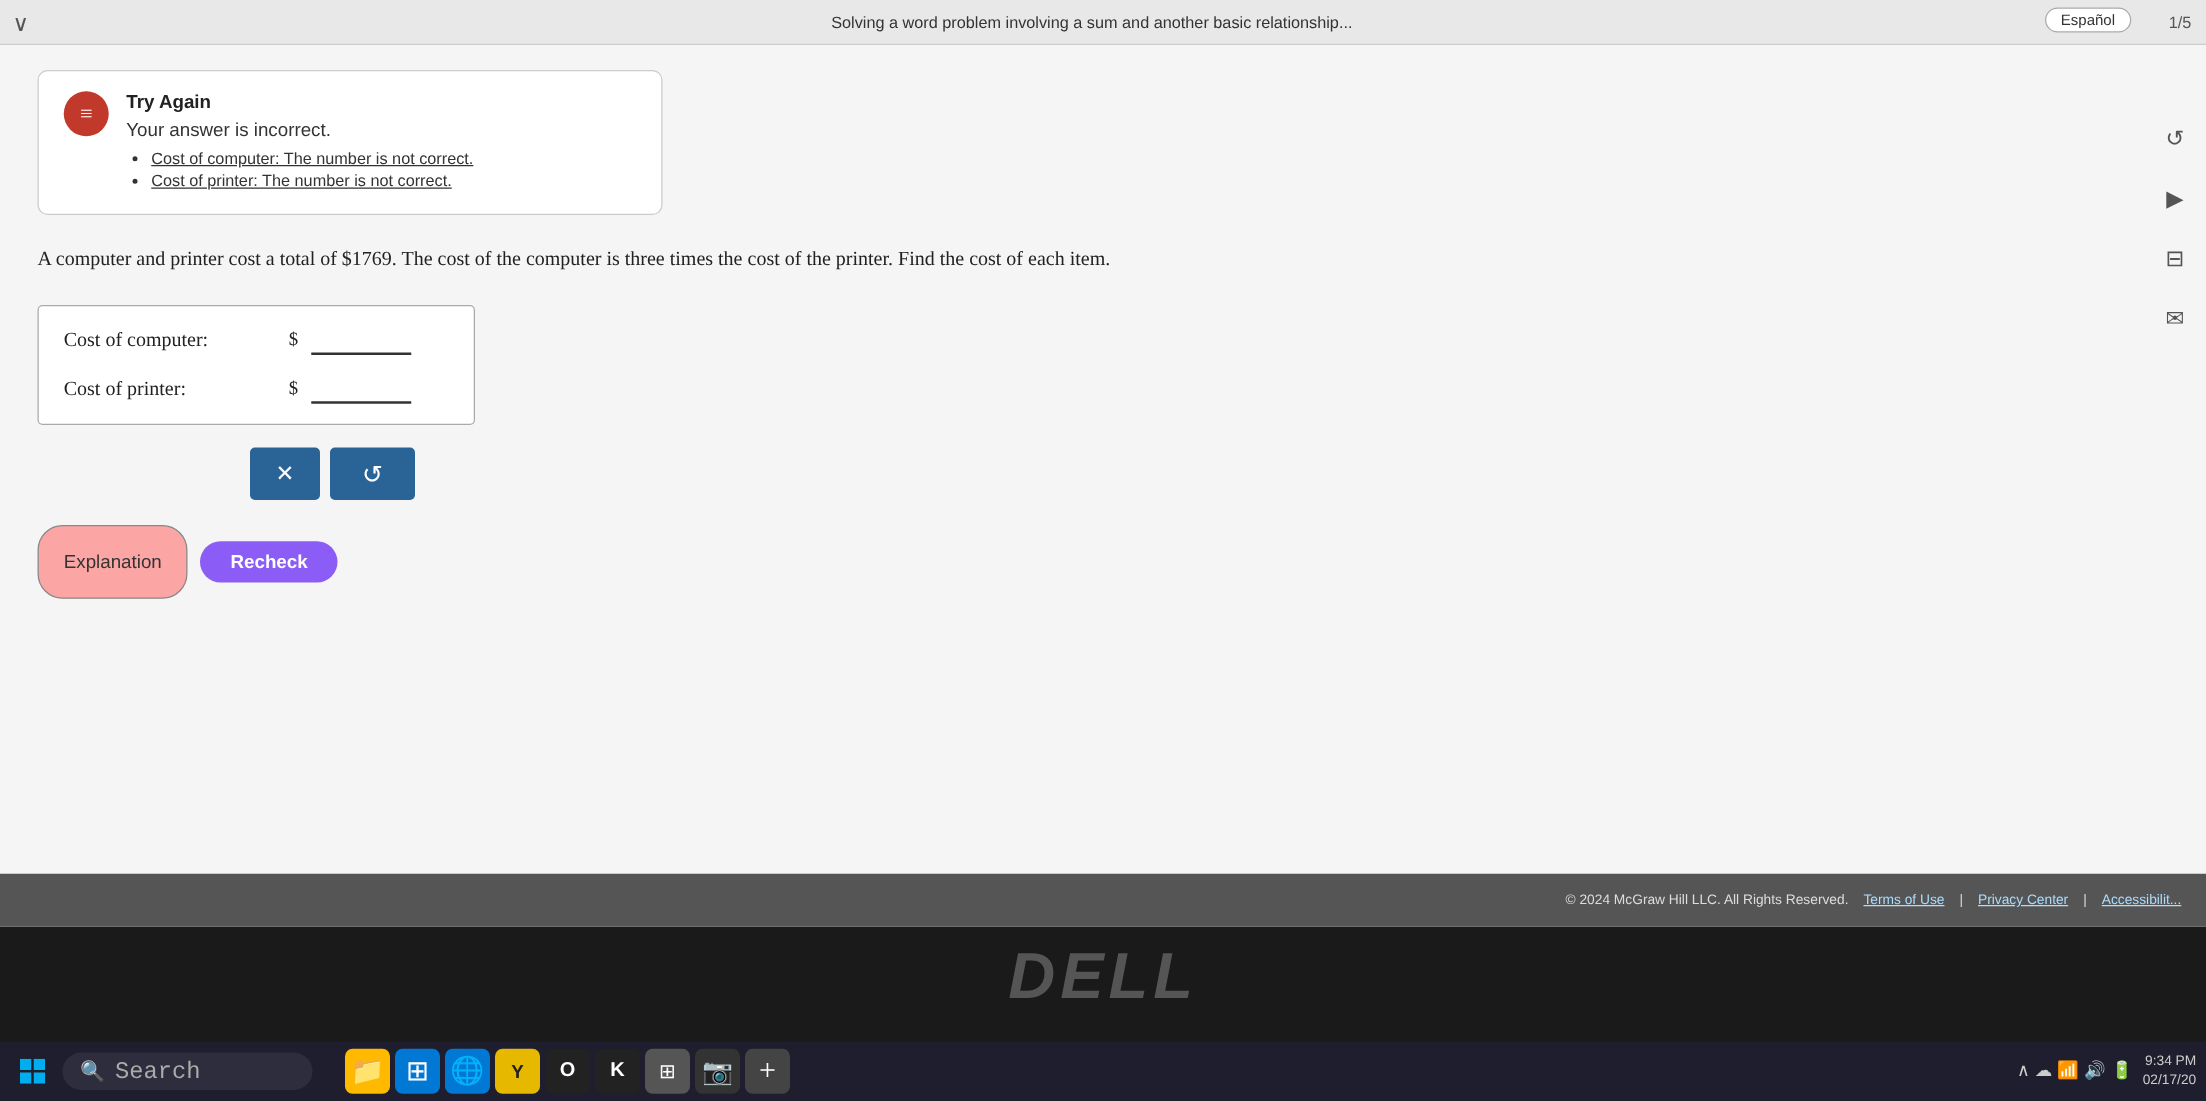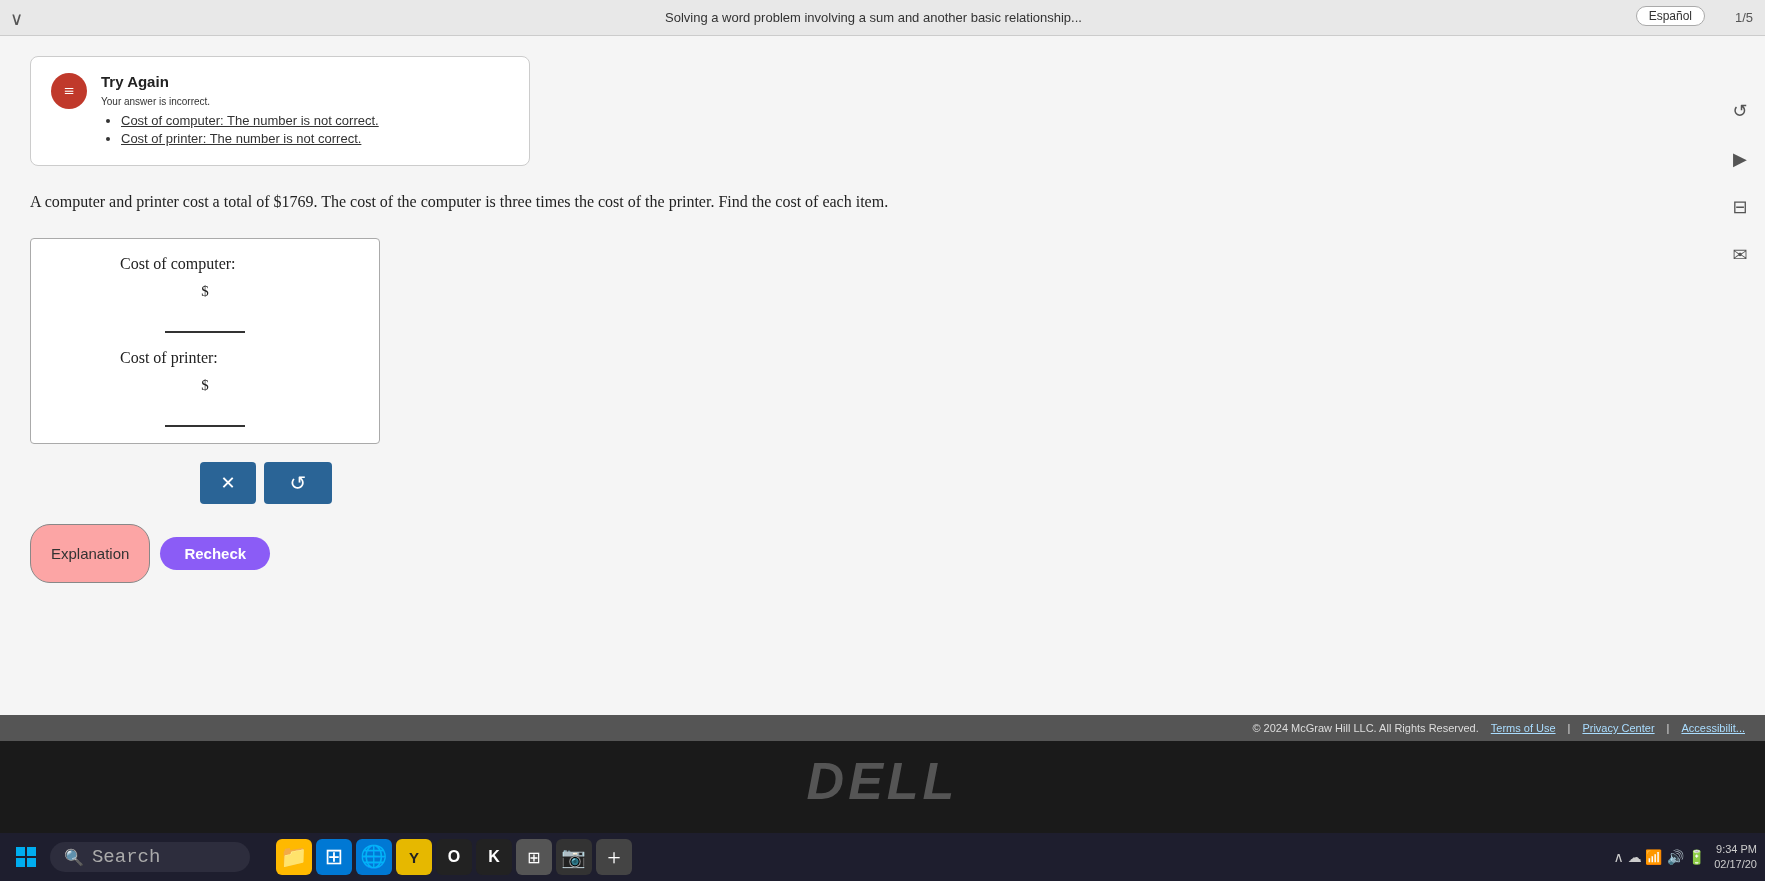--- a/index.html
+++ b/index.html
@@ -121,21 +121,21 @@
     }
     .try-again-content {}
     .try-again-title {
       font-weight: bold;
       font-size: 15px;
       font-family: Arial, sans-serif;
       margin-bottom: 6px;
       color: #222;
     }
     .try-again-subtitle {
-      font-size: 10px;
+      font-size: 15px;
       font-family: Arial, sans-serif;
       color: #333;
       margin-bottom: 6px;
     }
     .try-again-list {
       list-style: disc;
       padding-left: 20px;
       font-size: 13px;
       font-family: Arial, sans-serif;
       color: #333;
@@ -162,21 +162,20 @@
       border-radius: 4px;
       padding: 16px 20px;
       width: 350px;
       margin-bottom: 18px;
     }
     .input-row {
       display: flex;
       align-items: center;
       margin-bottom: 16px;
       gap: 10px;
-      flex-direction: column;
     }
     .input-row:last-child {
       margin-bottom: 0;
     }
     .input-label {
       font-size: 16px;
       font-family: 'Times New Roman', serif;
       color: #222;
       min-width: 170px;
     }
@@ -258,21 +257,21 @@
       font-weight: bold;
       cursor: pointer;
     }
 
     
     .footer-bar {
       position: absolute;
       bottom: 0;
       left: 0;
       right: 0;
-      height: 26px;
+      height: 42px;
       background: #555;
       display: flex;
       align-items: center;
       justify-content: flex-end;
       padding-right: 20px;
       gap: 12px;
     }
     .footer-text {
       font-size: 11px;
       font-family: Arial, sans-serif;

